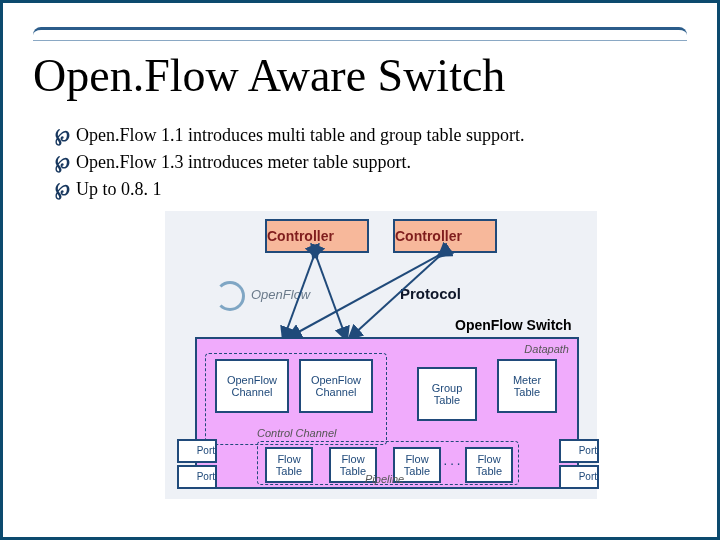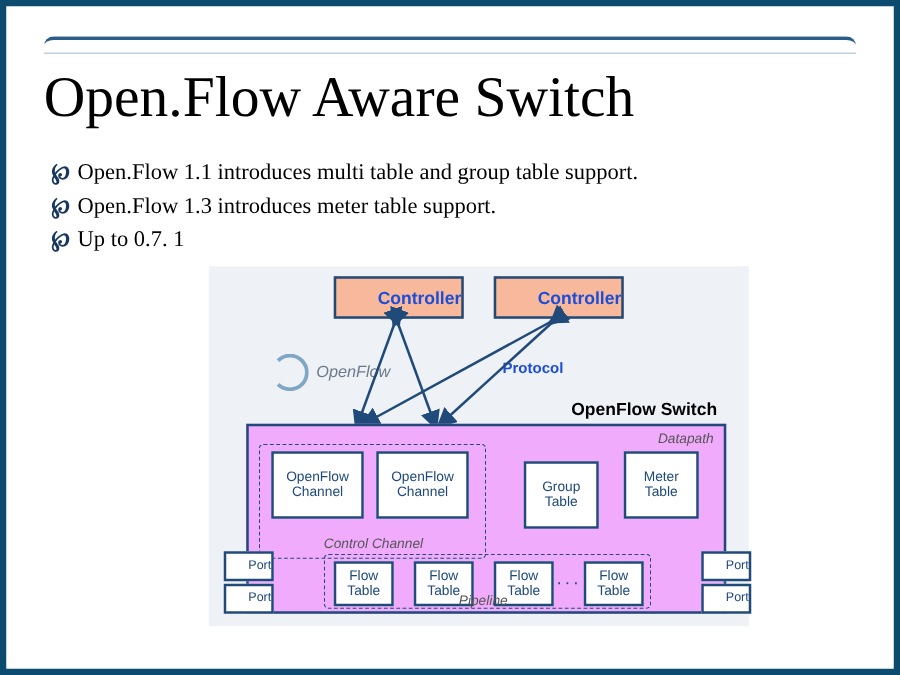--- a/index.html
+++ b/index.html
@@ -1,27 +1,27 @@
 <!DOCTYPE html>
 <html><head>
 <meta charset="utf-8">
 <style>
   html,body{margin:0;padding:0;width:720px;height:540px;background:#fff;font-family:Georgia,serif;color:#000;overflow:hidden}
-  .slide{position:relative;width:720px;height:540px;border:5px solid #0c4a6e;box-sizing:border-box}
+  .slide{position:relative;width:720px;height:540px;border:3px solid #0c4a6e;box-sizing:border-box}
   .topline{position:absolute;top:24px;left:30px;right:30px;height:10px;border-top:3px solid #2b5c8a;border-bottom:1px solid #8aa8c4;border-radius:8px 8px 0 0}
   .title{position:absolute;top:46px;left:30px;font-size:46px;font-weight:400;font-family:Georgia,serif;color:#000}
   .bullets{position:absolute;top:118px;left:36px;font-size:18px;line-height:1.45}
-  .bullet{margin:1px 0}
+  .bullet{margin:1px 16px}
   .glyph{color:#17375e;font-weight:bold;margin-right:6px}
   .footer{position:absolute;bottom:20px;right:60px;left:300px;text-align:center;font-family:"Courier New",monospace;font-size:12px;color:#17375e}
   .diagram{position:absolute;top:208px;left:162px;width:432px;height:288px;background:#eef1f6;font-family:Arial,Helvetica,sans-serif}
-  .ctrl{position:absolute;width:100px;height:30px;background:#f7b89b;border:2px solid #204a7a;text-align:right;line-height:30px;font-size:14px;color:#1d4ed8;font-weight:bold}
+  .ctrl{position:absolute;width:100px;height:30px;background:#f7b89b;border:2px solid #204a7a;text-align:left;line-height:30px;font-size:14px;color:#7f1d1d;font-weight:bold}
   .oflogo{position:absolute;top:70px;left:50px;font-size:13px;color:#6a7a8a;font-style:italic}
   .oflogo .swirl{display:inline-block;width:24px;height:24px;border:3px solid #7fa6c4;border-left-color:transparent;border-radius:50%;vertical-align:middle;margin-right:6px}
-  .proto{position:absolute;top:74px;left:235px;font-size:12px;color:#1d4ed8;font-weight:bold}
+  .proto{position:absolute;top:74px;left:235px;font-size:15px;color:#0f172a;font-weight:bold}
   svg.lines{position:absolute;top:0;left:0}
   .swlabel{position:absolute;top:106px;left:290px;font-size:14px;font-weight:bold;color:#000}
   .switch{position:absolute;top:126px;left:30px;width:380px;height:148px;background:#f0abfc;border:2px solid #204a7a}
   .datapath{position:absolute;top:4px;right:8px;font-size:11px;font-style:italic;color:#555}
   .box{position:absolute;background:#fff;border:2px solid #204a7a;text-align:center;font-size:11px;color:#204a7a;display:flex;align-items:center;justify-content:center}
   .ctrlchan{position:absolute;top:88px;left:60px;font-size:11px;font-style:italic;color:#555}
   .dashed{position:absolute;border:1px dashed #204a7a;border-radius:4px}
   .port{position:absolute;width:36px;height:20px;background:#fff;border:2px solid #204a7a;font-size:10px;text-align:right;line-height:20px;color:#204a7a}
   .pipeline{position:absolute;bottom:2px;left:168px;font-size:11px;font-style:italic;color:#555}
   .dots{position:absolute;font-size:14px;color:#204a7a;letter-spacing:2px}
@@ -29,21 +29,21 @@
 </head>
 <body>
 
 <div class="slide">
   <div class="topline"></div>
   <div class="title">Open.Flow Aware Switch</div>
 
   <div class="bullets">
     <div class="bullet"><span class="glyph">℘</span><span>Open.Flow 1.1 introduces multi table and group table support.</span></div>
     <div class="bullet"><span class="glyph">℘</span><span>Open.Flow 1.3 introduces meter table support.</span></div>
-    <div class="bullet"><span class="glyph">℘</span><span>Up to 0.7. 1</span></div>
+    <div class="bullet"><span class="glyph">℘</span><span>Up to 0.8. 1</span></div>
   </div>
 
   <div class="diagram">
     <div class="ctrl" style="top:8px;left:100px">Controller</div>
     <div class="ctrl" style="top:8px;left:228px">Controller</div>
 
     <div class="oflogo"><span class="swirl"></span><span>OpenFlow</span></div>
     <div class="proto">Protocol</div>
 
     <svg class="lines" width="432" height="288">

